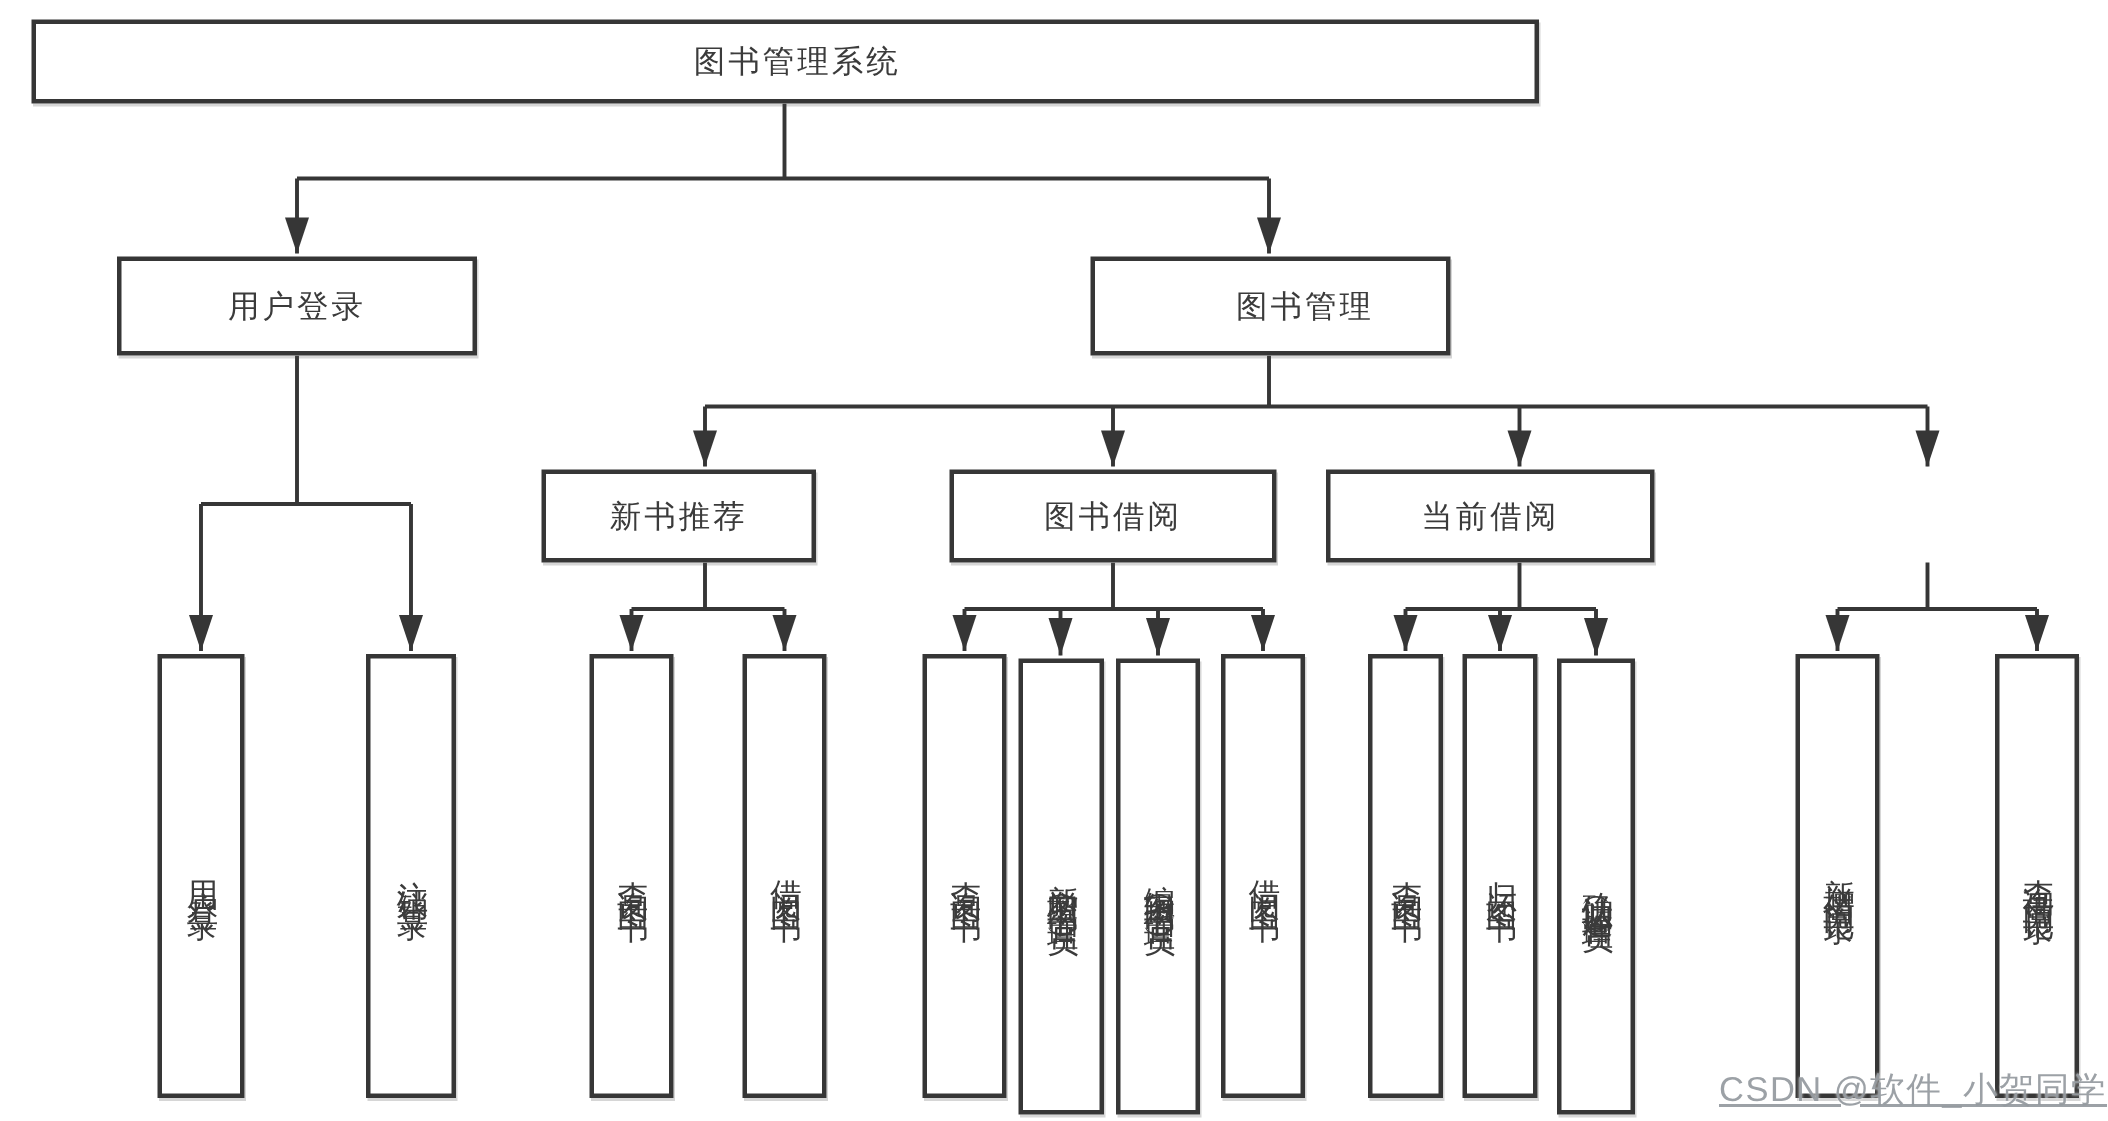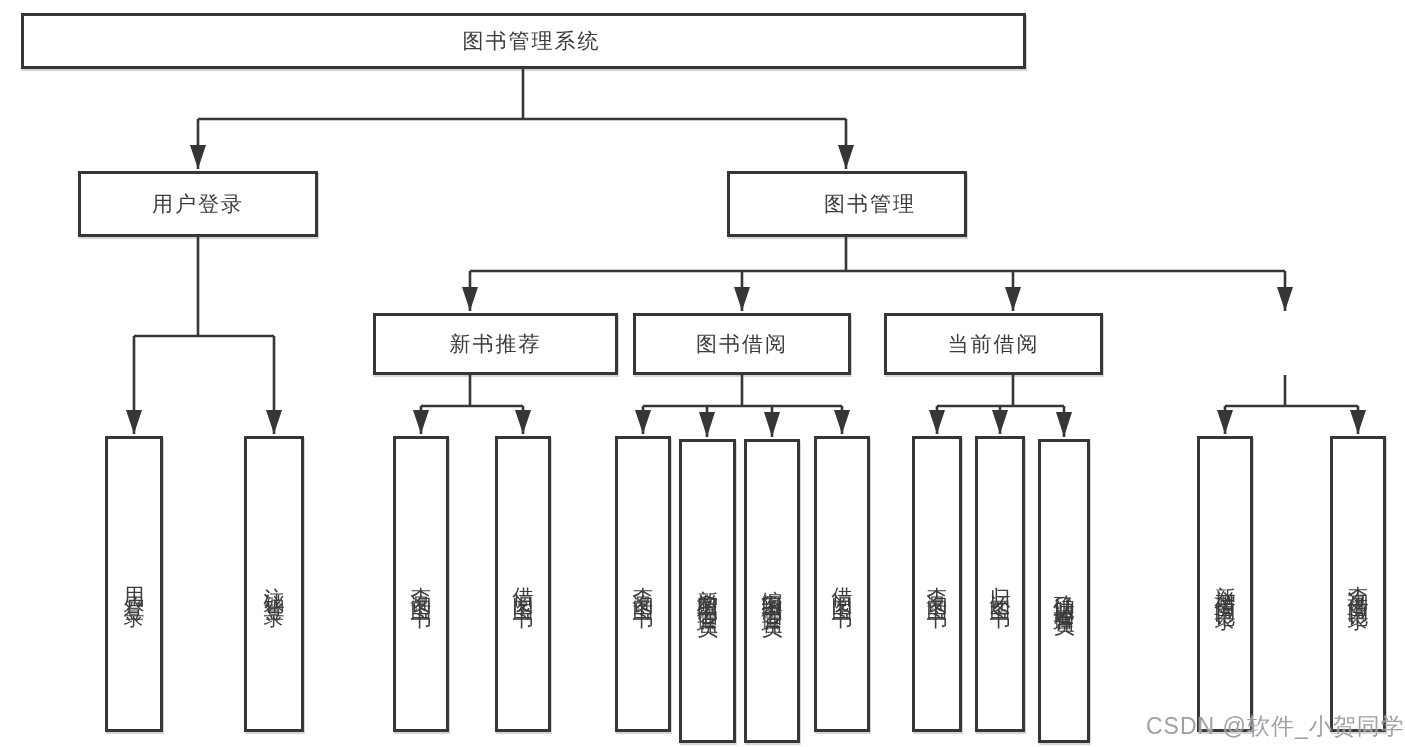--- a/index.html
+++ b/index.html
@@ -46,20 +46,21 @@
   }
   .node.root{font-size:21px;padding-left:16px;}
   .watermark{
     position:absolute;
     left:1146px;top:711px;
     font-size:23px;
     color:rgba(148,153,158,.92);
     letter-spacing:1px;
     z-index:5;
     text-shadow:0 0 2px rgba(255,255,255,.8);
+    text-decoration:underline;
   }
 </style>
 </head>
 <body>
 
 <div id="stage">
 
   <svg id="connectors" viewBox="0 0 1405 747" xmlns="http://www.w3.org/2000/svg">
 
     <g>
@@ -108,21 +109,21 @@
       <polygon points="1217,410 1233,410 1225,434"></polygon>
       <polygon points="1350,410 1366,410 1358,434"></polygon>
     </g>
   </svg>
 
   <div class="node root" style="left:21px;top:13px;width:1005px;height:56px;">图书管理系统</div>
 
   <div class="node" style="left:78px;top:171px;width:240px;height:66px;">用户登录</div>
   <div class="node" style="left:727px;top:171px;width:240px;height:66px;padding-left:46px;">图书管理</div>
 
-  <div class="node" style="left:361px;top:313px;width:245px;height:62px;margin-left:12px;">新书推荐</div>
+  <div class="node" style="left:361px;top:313px;width:183px;height:62px;">新书推荐</div>
   <div class="node" style="left:633px;top:313px;width:218px;height:62px;">图书借阅</div>
   <div class="node" style="left:884px;top:313px;width:219px;height:62px;">当前借阅</div>
 
   <div class="node leaf" style="left:105px;top:436px;width:58px;height:296px;">用户登录</div>
   <div class="node leaf" style="left:244px;top:436px;width:60px;height:296px;">注销登录</div>
 
   <div class="node leaf" style="left:393px;top:436px;width:56px;height:296px;">查询图书</div>
   <div class="node leaf" style="left:495px;top:436px;width:56px;height:296px;">借阅图书</div>
 
   <div class="node leaf" style="left:615px;top:436px;width:56px;height:296px;">查询图书</div>

